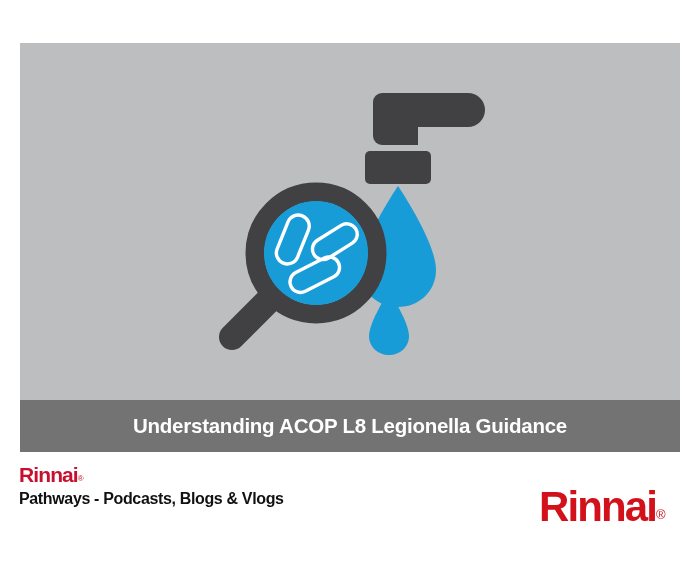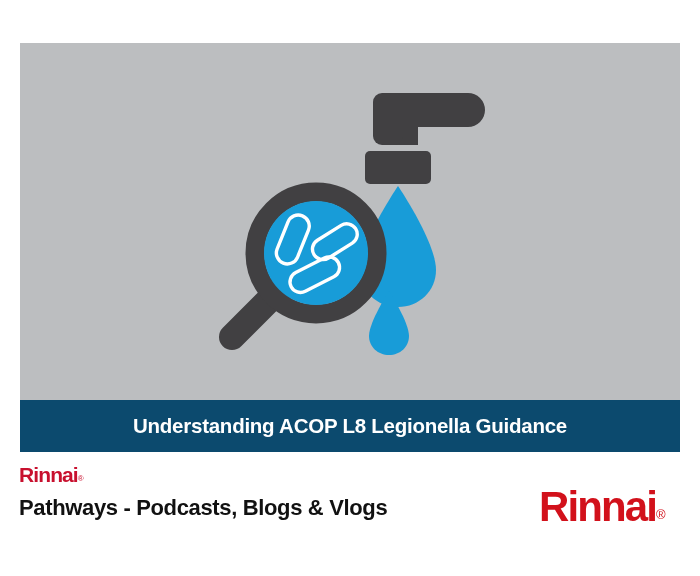--- a/index.html
+++ b/index.html
@@ -52,21 +52,21 @@
     display: block;
   }
 
   
   .title-band {
     position: absolute;
     left: 20px;
     top: 400px;
     width: 660px;
     height: 52px;
-    background: #0c4a6e;
+    background: #737373;
     display: flex;
     align-items: center;
     justify-content: center;
   }
   .title-band .title-text {
     color: #ffffff;
     font-size: 20.5px;
     font-weight: bold;
     letter-spacing: -0.25px;
     white-space: nowrap;
@@ -100,22 +100,22 @@
   .brand-small .reg {
     font-size: 8px;
     font-weight: normal;
     vertical-align: baseline;
     position: relative;
     top: -1px;
     left: 0px;
   }
 
   .tagline {
-    margin-top: 12px;
-    font-size: 22px;
+    margin-top: 6px;
+    font-size: 16px;
     font-weight: bold;
     color: #111111;
     letter-spacing: -0.35px;
     line-height: 1;
     white-space: nowrap;
   }
 
   .footer-right {
     position: absolute;
     left: 539px;

